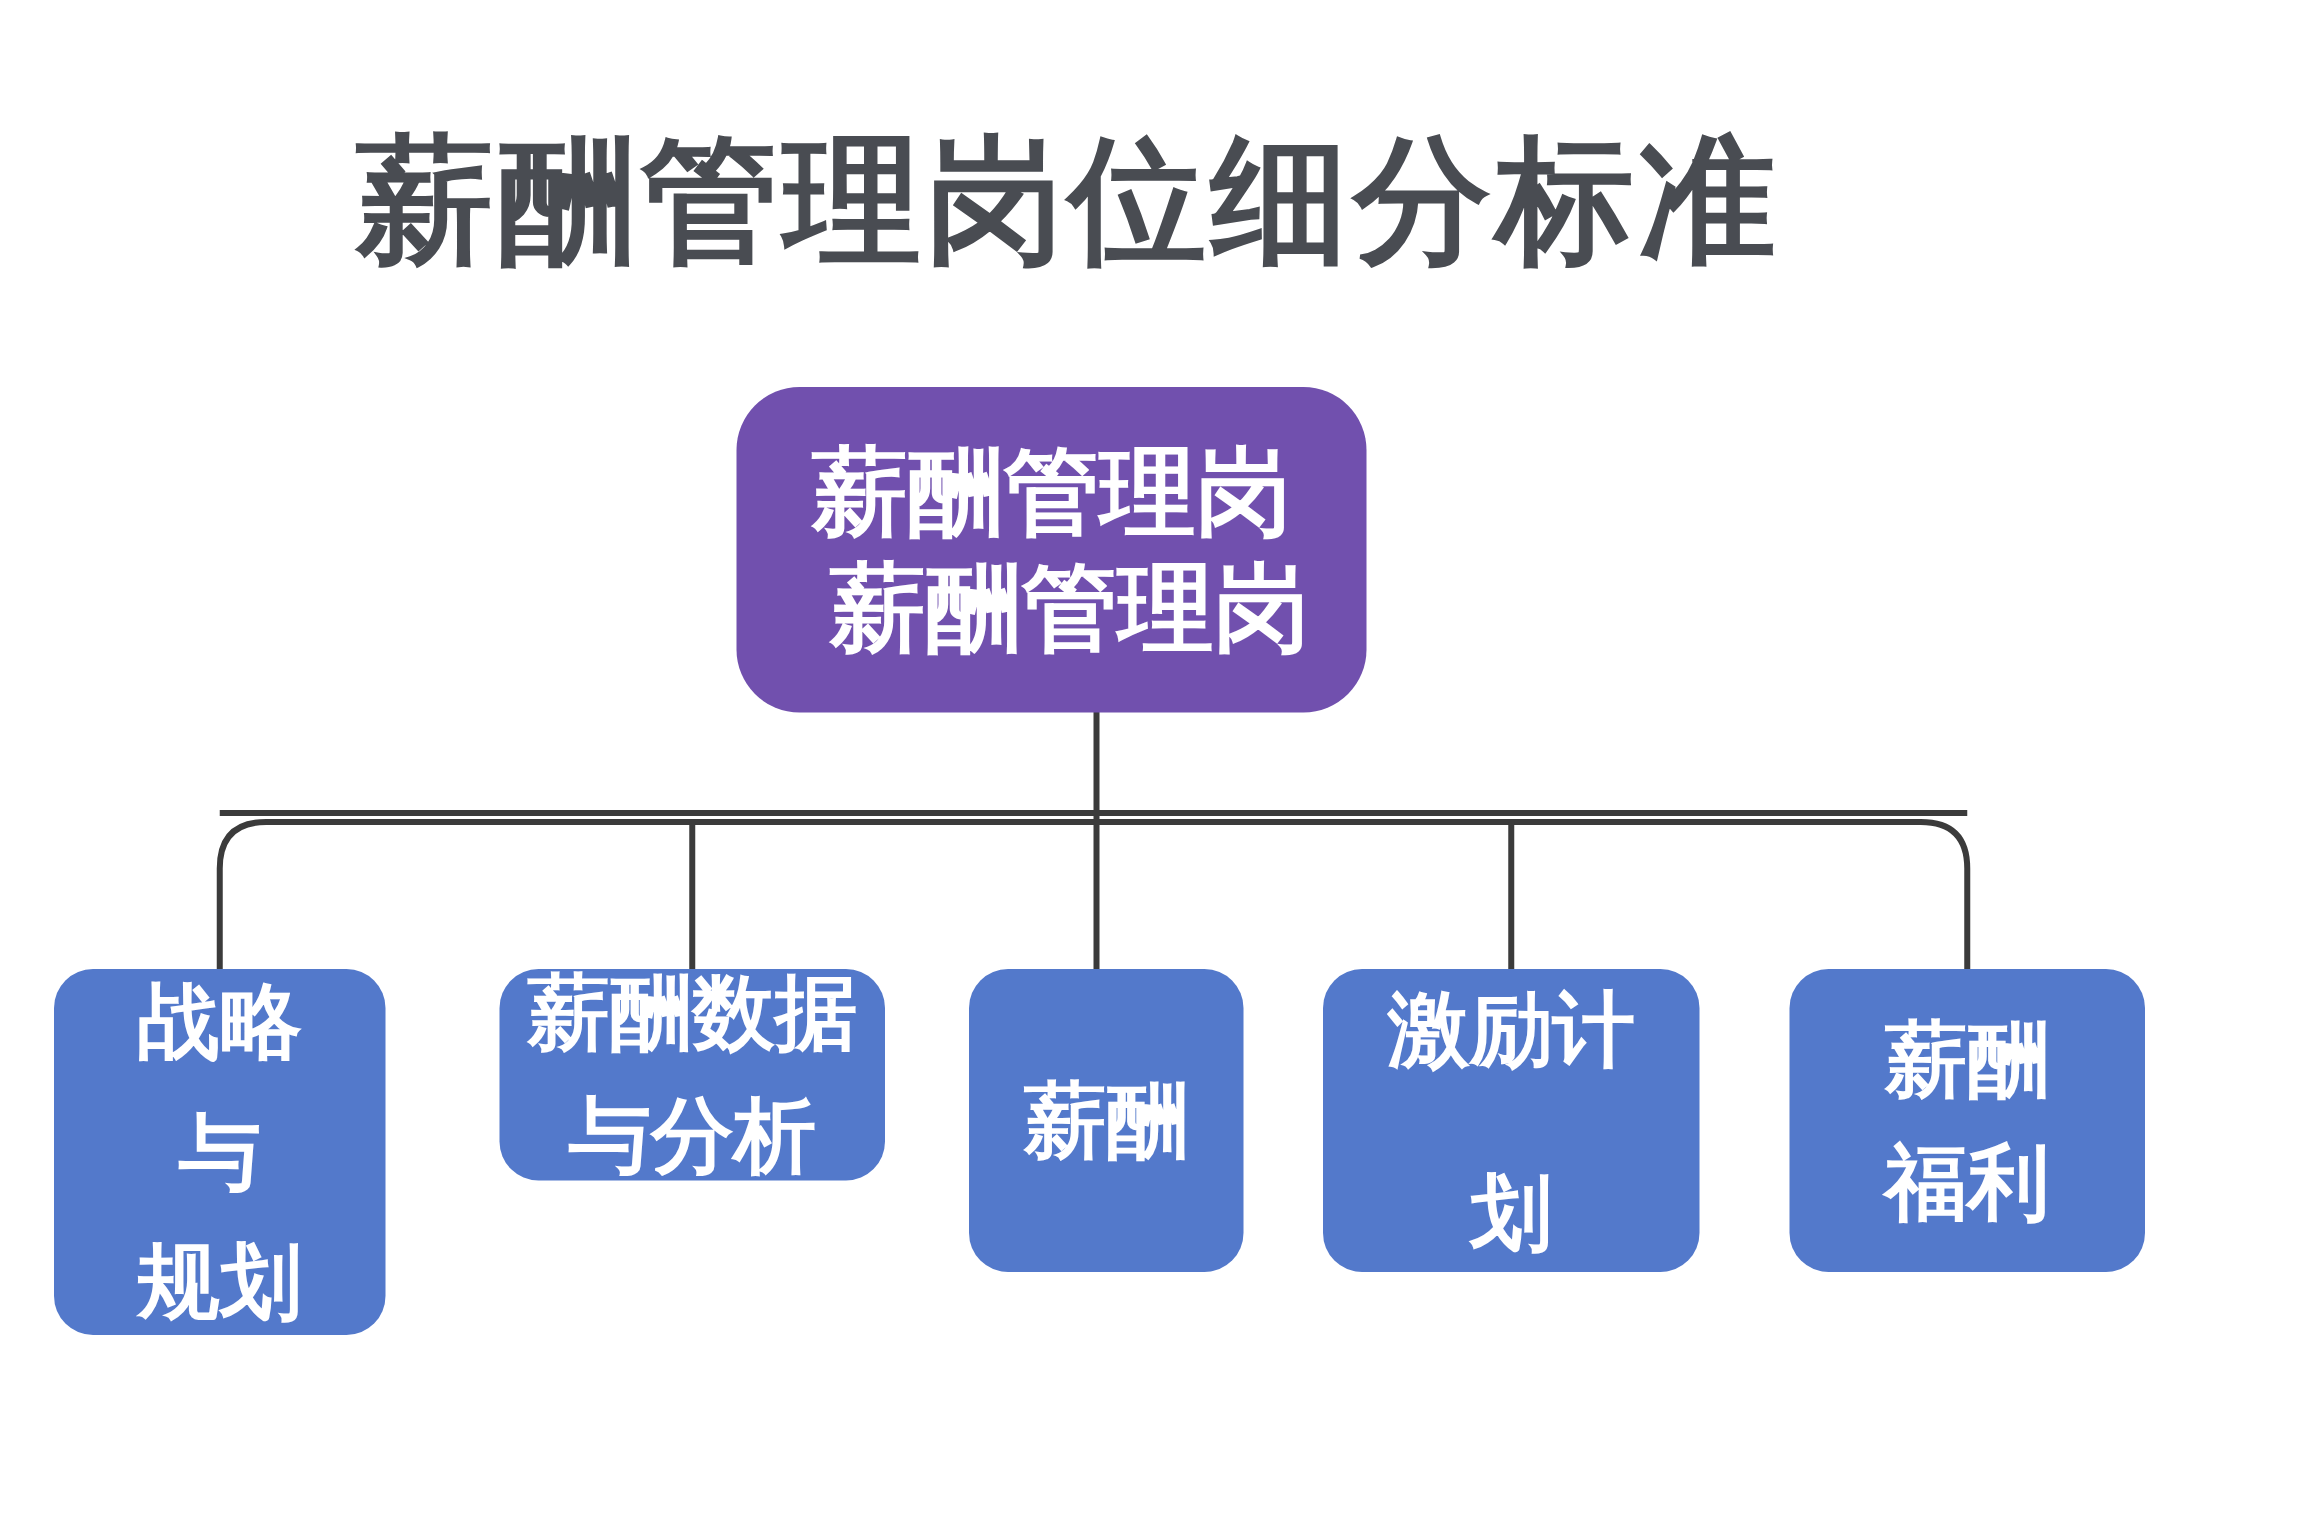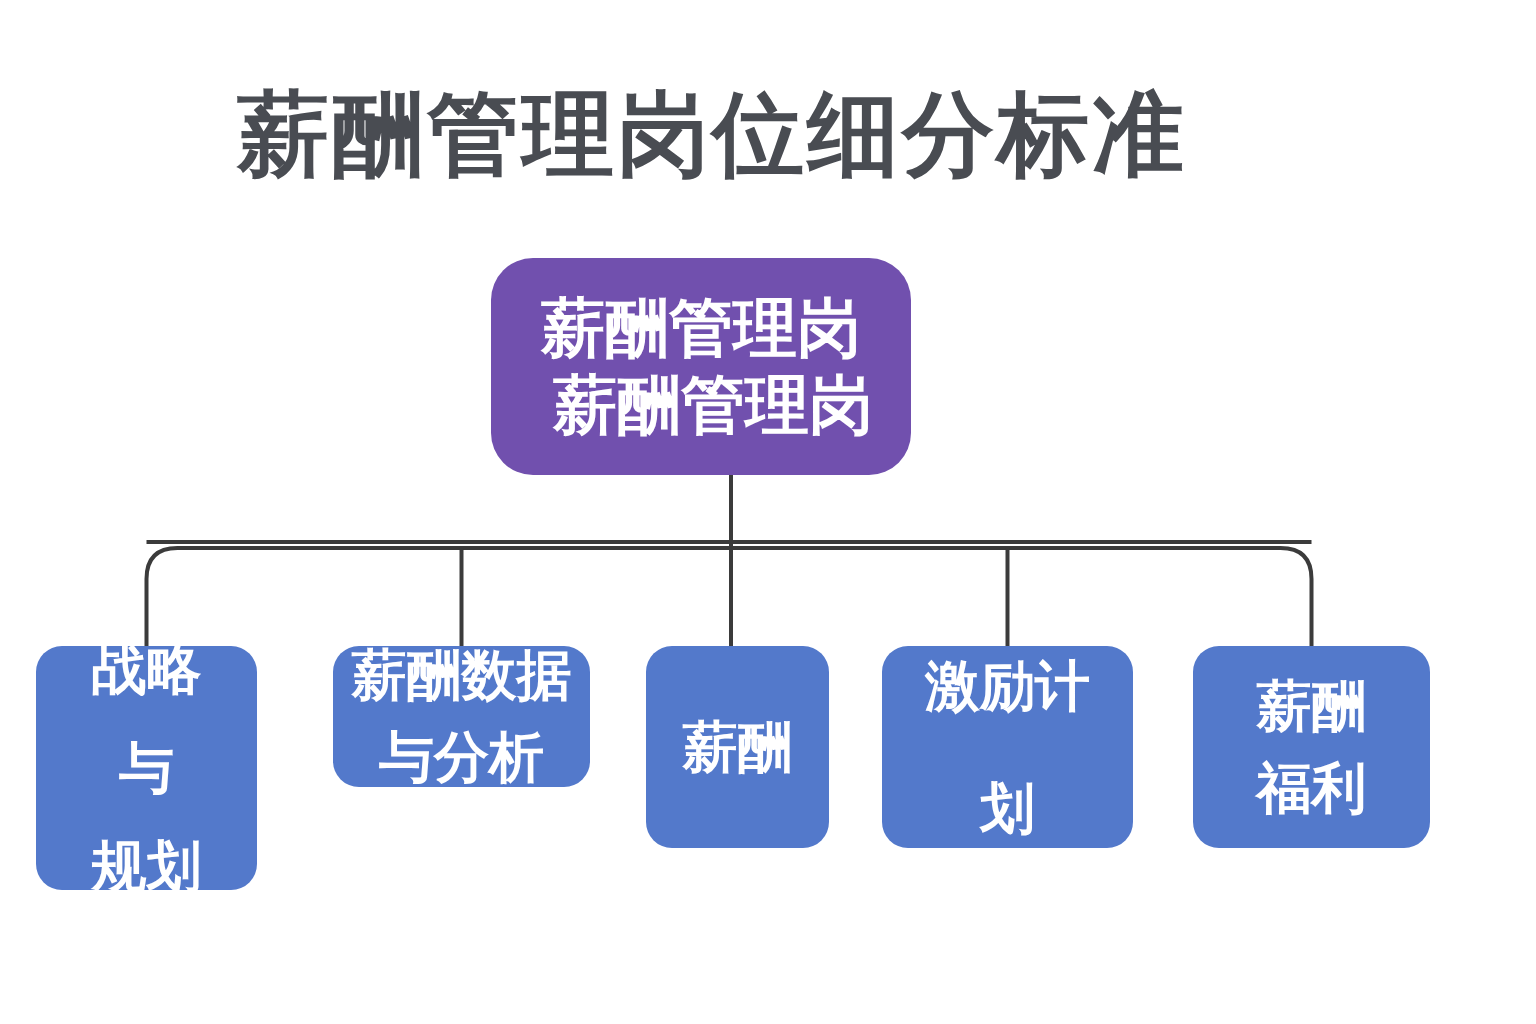--- a/index.html
+++ b/index.html
@@ -63,21 +63,21 @@
     font-size: 64px;
     line-height: 1.2;
   }
   .root-node .line2 { padding-left: 24px; }
   .child-node {
     background: #5379cb;
     border-radius: 26px;
     font-size: 55px;
     top: 646px;
   }
-  .child-1 { left: 36px;   width: 221px; height: 244px; line-height: 1.58; gap: 12px; }
+  .child-1 { left: 36px;   width: 221px; height: 244px; line-height: 1.58; }
   .child-2 { left: 333px;  width: 257px; height: 141px; line-height: 1.48; }
   .child-3 { left: 646px;  width: 183px; height: 202px; line-height: 1.5; }
   .child-4 { left: 882px;  width: 251px; height: 202px; line-height: 1.5; gap: 40px; }
   .child-5 { left: 1193px; width: 237px; height: 202px; line-height: 1.5; }
 </style>
 </head>
 <body>
 
 <div class="canvas">
 

